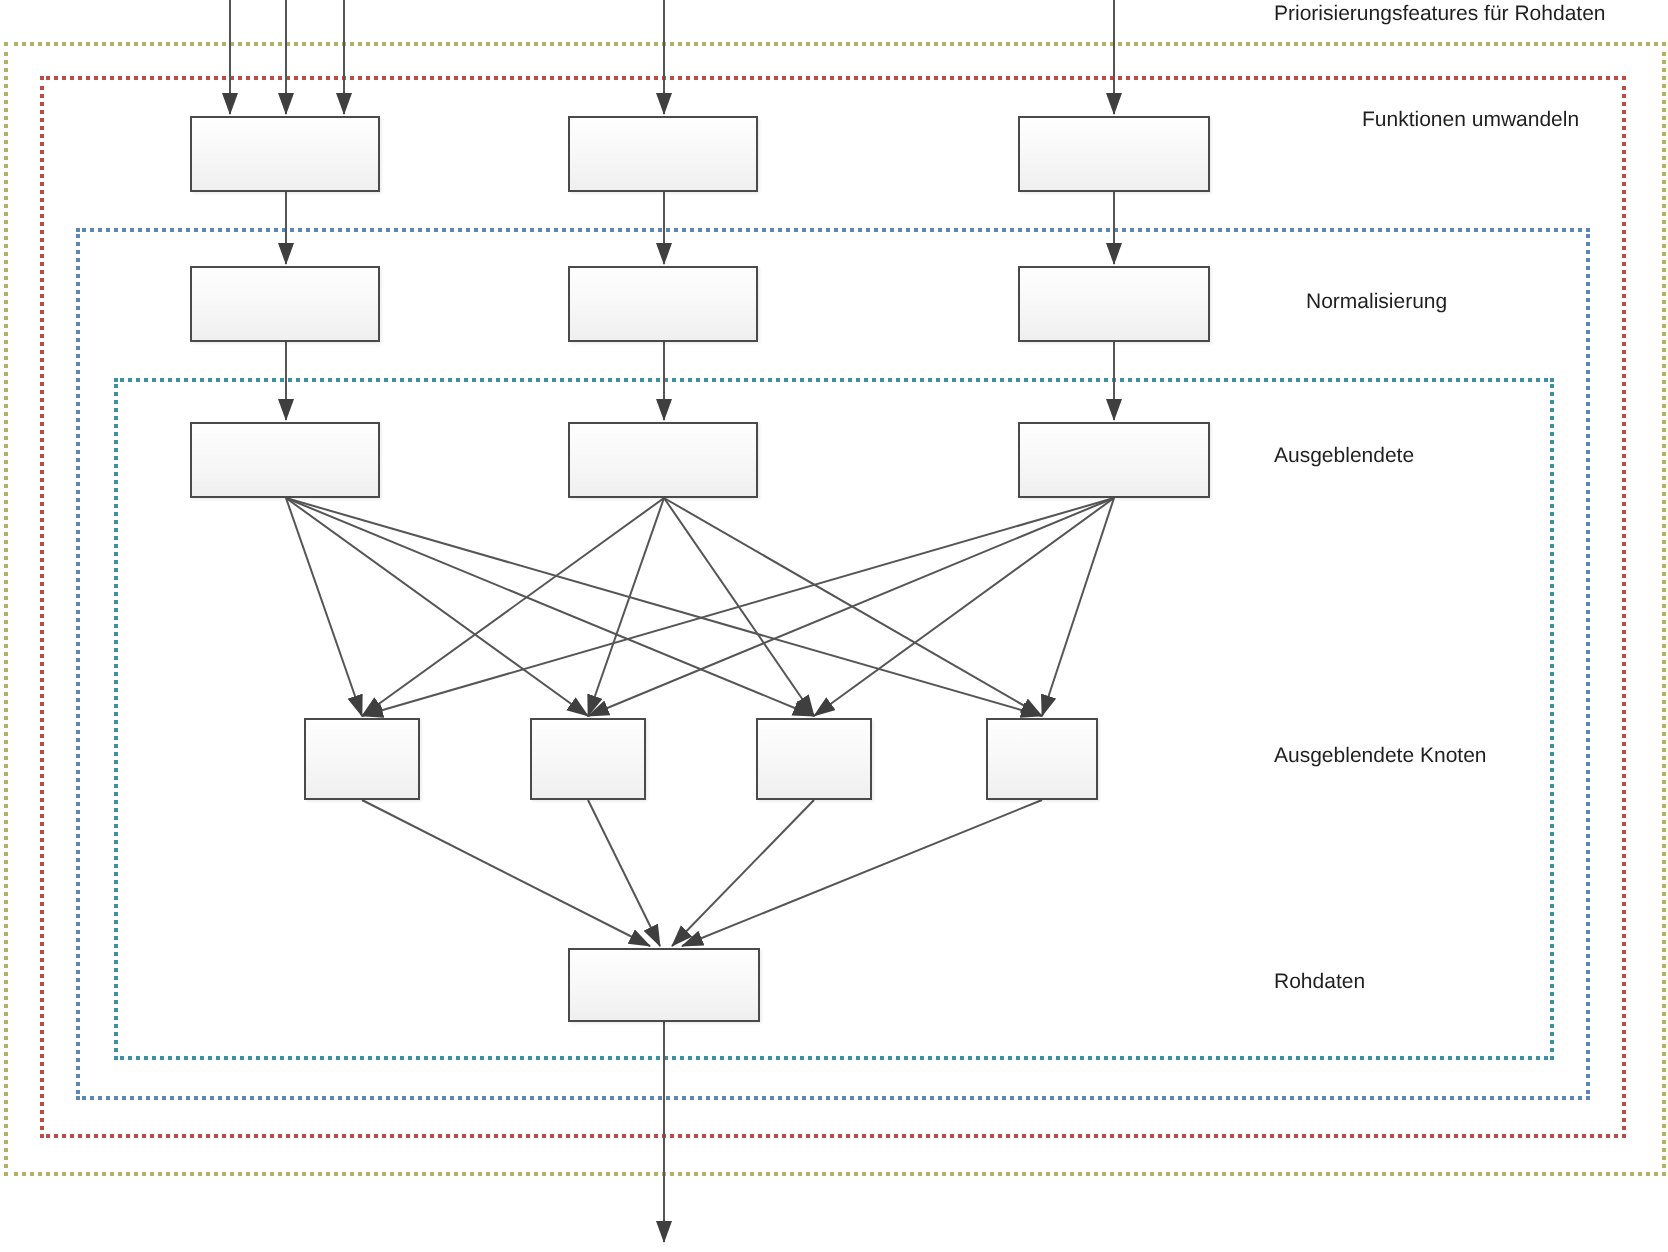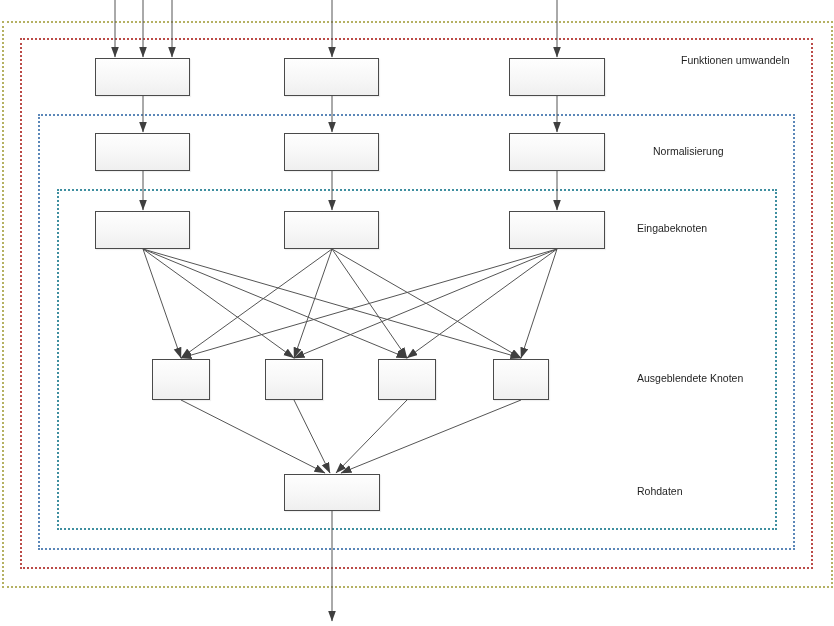--- a/index.html
+++ b/index.html
@@ -105,19 +105,20 @@
   <div class="node" style="left:284px; top:211px; width:95px; height:38px;"></div>
   <div class="node" style="left:509px; top:211px; width:96px; height:38px;"></div>
 
   <div class="node" style="left:152px; top:359px; width:58px; height:41px;"></div>
   <div class="node" style="left:265px; top:359px; width:58px; height:41px;"></div>
   <div class="node" style="left:378px; top:359px; width:58px; height:41px;"></div>
   <div class="node" style="left:493px; top:359px; width:56px; height:41px;"></div>
 
   <div class="node" style="left:284px; top:474px; width:96px; height:37px;"></div>
 
+  <span class="lbl" style="top:1px;">Priorisierungsfeatures für Rohdaten</span>
   <span class="lbl" style="top:54px;padding-left:44px;">Funktionen umwandeln</span>
   <span class="lbl" style="top:145px;margin-left:16px;">Normalisierung</span>
-  <span class="lbl" style="top:222px;">Eingabeknoten</span>
+  <span class="lbl" style="top:222px;">Ausgeblendete</span>
   <span class="lbl" style="top:372px;text-align:right;">Ausgeblendete Knoten</span>
   <span class="lbl" style="top:485px;">Rohdaten</span>
 
 </div>
 
 </body></html>

